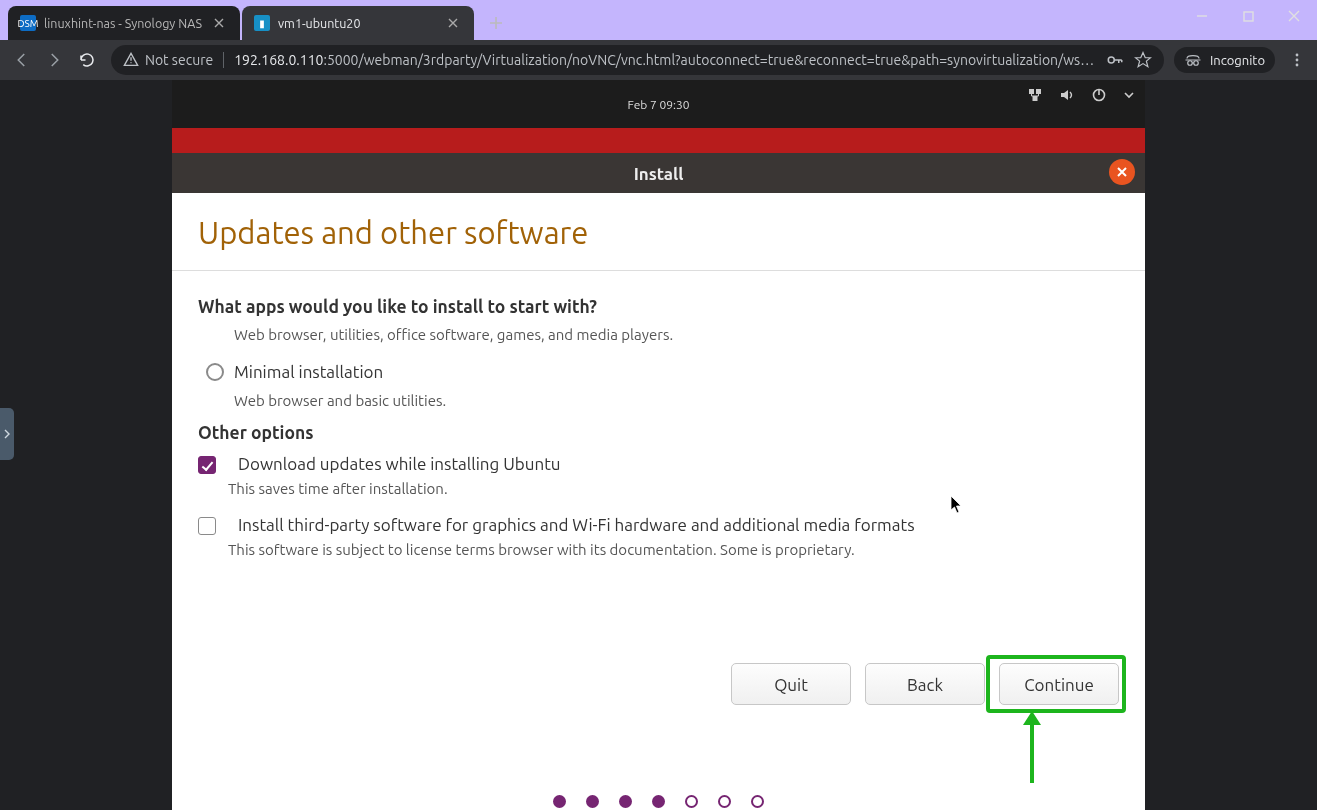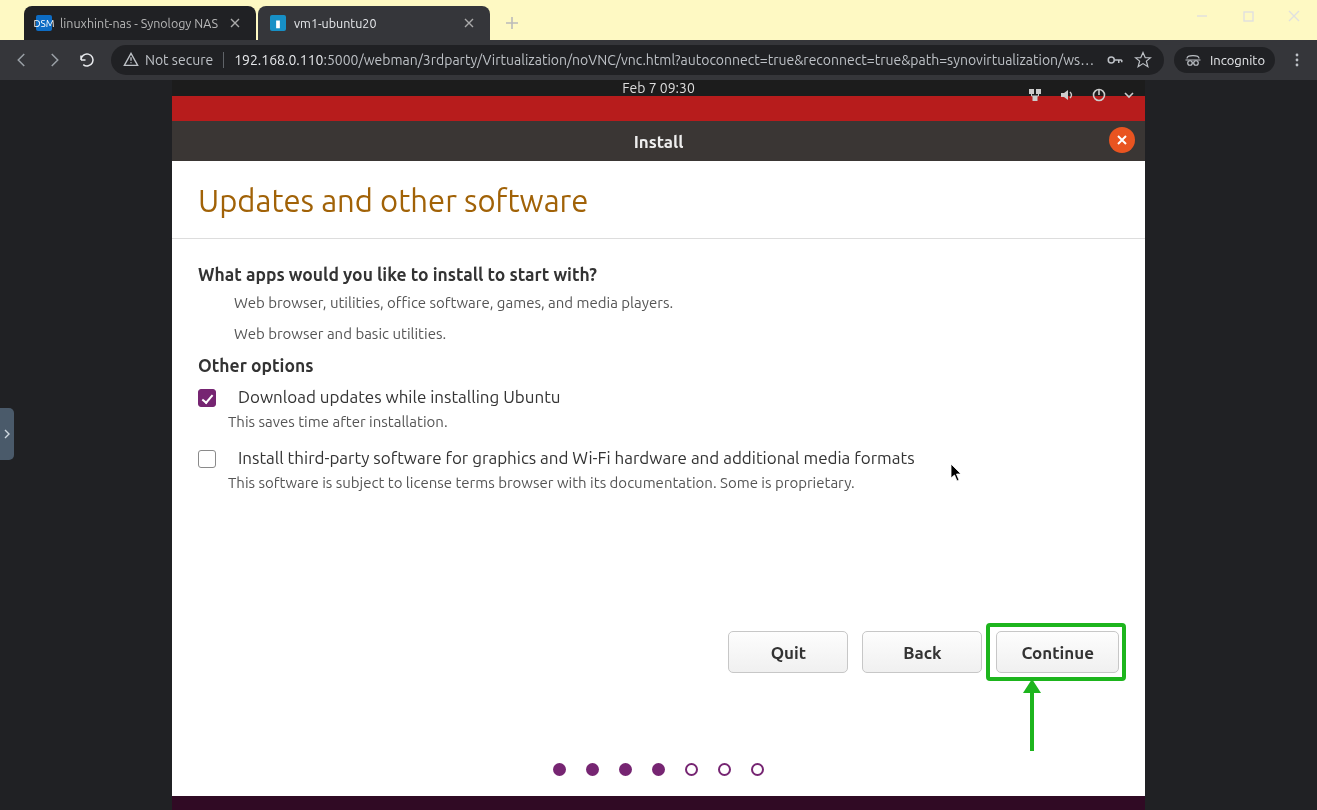--- a/index.html
+++ b/index.html
@@ -9,24 +9,24 @@
     width: 1317px;
     height: 810px;
     background: #202124;
     font-family: "Segoe UI", Ubuntu, Arial, sans-serif;
     overflow: hidden;
     position: relative;
   }
   
   .titlebar {
     height: 40px;
-    background: #fef9c3;
+    background: #c4b5fd;
     display: flex;
     align-items: flex-end;
-    padding-left: 24px;
+    padding-left: 8px;
   }
   .tab {
     display: flex;
     align-items: center;
     height: 34px;
     padding: 0 12px;
     border-radius: 8px 8px 0 0;
     margin-right: 2px;
     font-size: 12.5px;
     color: #c9c9c9;
@@ -78,23 +78,23 @@
     color:#e8eaed; font-size:13px; padding:4px 10px; border-radius:14px;
   }
 
   
   .vm-viewport {
     position:absolute;
     left:172px; top:80px; width:973px; height:730px;
     background:#300a24;
   }
   .gnome-topbar {
-    height:16px; background:#1c1c1c; color:#ddd;
-    display:flex; align-items:center; justify-content:center;
-    font-size:14px; position:relative;
+    height:48px; background:#1c1c1c; color:#ddd;
+    display:flex; align-items:center; justify-content:center;
+    font-size:12px; position:relative;
   }
   .gnome-topbar .sys-icons {
     position:absolute; right:10px; top:0; height:30px;
     display:flex; align-items:center; gap:16px;
   }
   .gnome-topbar .sys-icons svg { color:#ccc; }
   .red-strip { height:25px; background:#b71c1c; }
 
   .dlg-titlebar {
     height:40px; background:#3a3634; color:#eee;
@@ -159,21 +159,21 @@
 
   .btn-row {
     position:absolute; right:26px; top:470px;
     display:flex; gap:14px;
   }
   .btn {
     min-width:120px; height:42px; padding:0 24px;
     background:linear-gradient(#fdfdfd,#f0f0f0);
     border:1px solid #c7c7c7; border-radius:5px;
     font-size:17px; color:#333;
-    display:flex; align-items:center; justify-content:center;font-weight:bold;
+    display:flex; align-items:center; justify-content:center;
   }
   .highlight-box {
     position:absolute; border:4px solid #1db51d; border-radius:4px;
     pointer-events:none;
   }
   .arrow {
     position:absolute; width:4px; background:#1db51d;
   }
   .arrow::before {
     content:""; position:absolute; top:-12px; left:-7px;
@@ -345,20 +345,24 @@
   </div>
 
   <div class="dlg-body">
     <h1>Updates and other software</h1>
     <div class="hr"></div>
 
     <div class="q-heading">What apps would you like to install to start with?</div>
 
     <div class="opt-desc">Web browser, utilities, office software, games, and media players.</div>
 
+    <div class="radio-row">
+      <span class="radio"></span>
+      <span>Minimal installation</span>
+    </div>
     <div class="opt-desc">Web browser and basic utilities.</div>
 
     <div class="sub-heading">Other options</div>
 
     <div class="check-row">
       <span class="checkbox checked"></span>
       <span>Download updates while installing Ubuntu</span>
     </div>
     <div class="opt-desc" style="margin-left:30px">This saves time after installation.</div>
 

